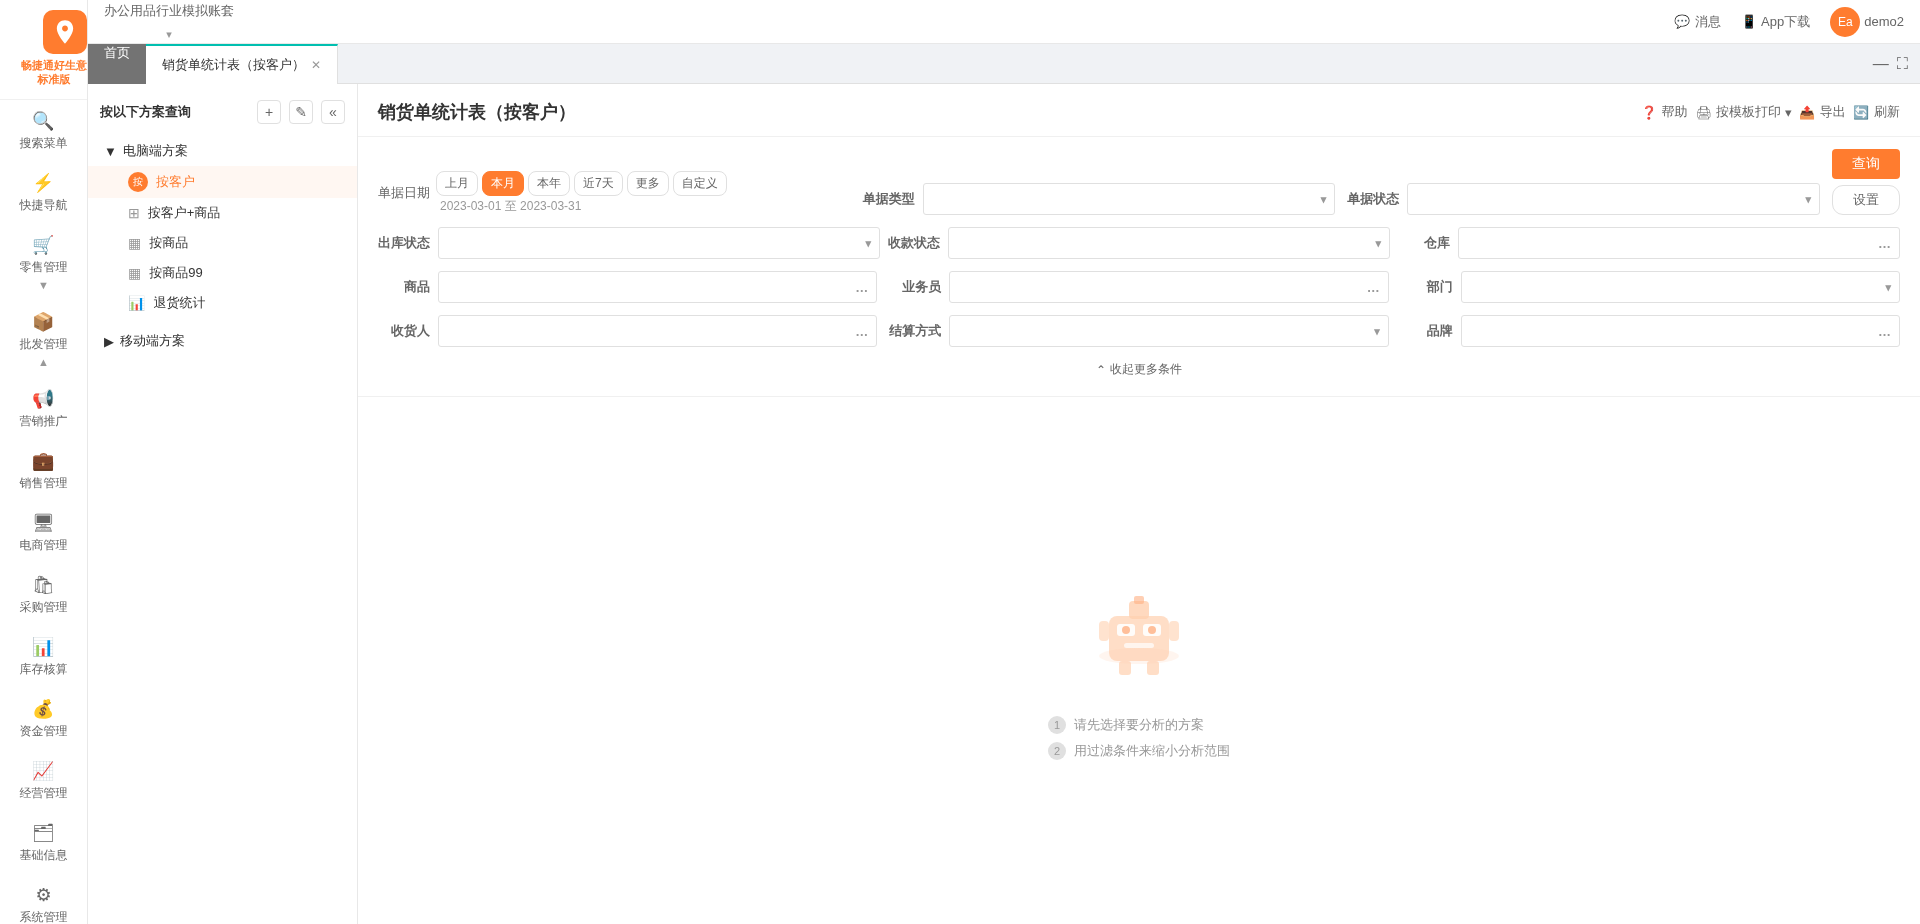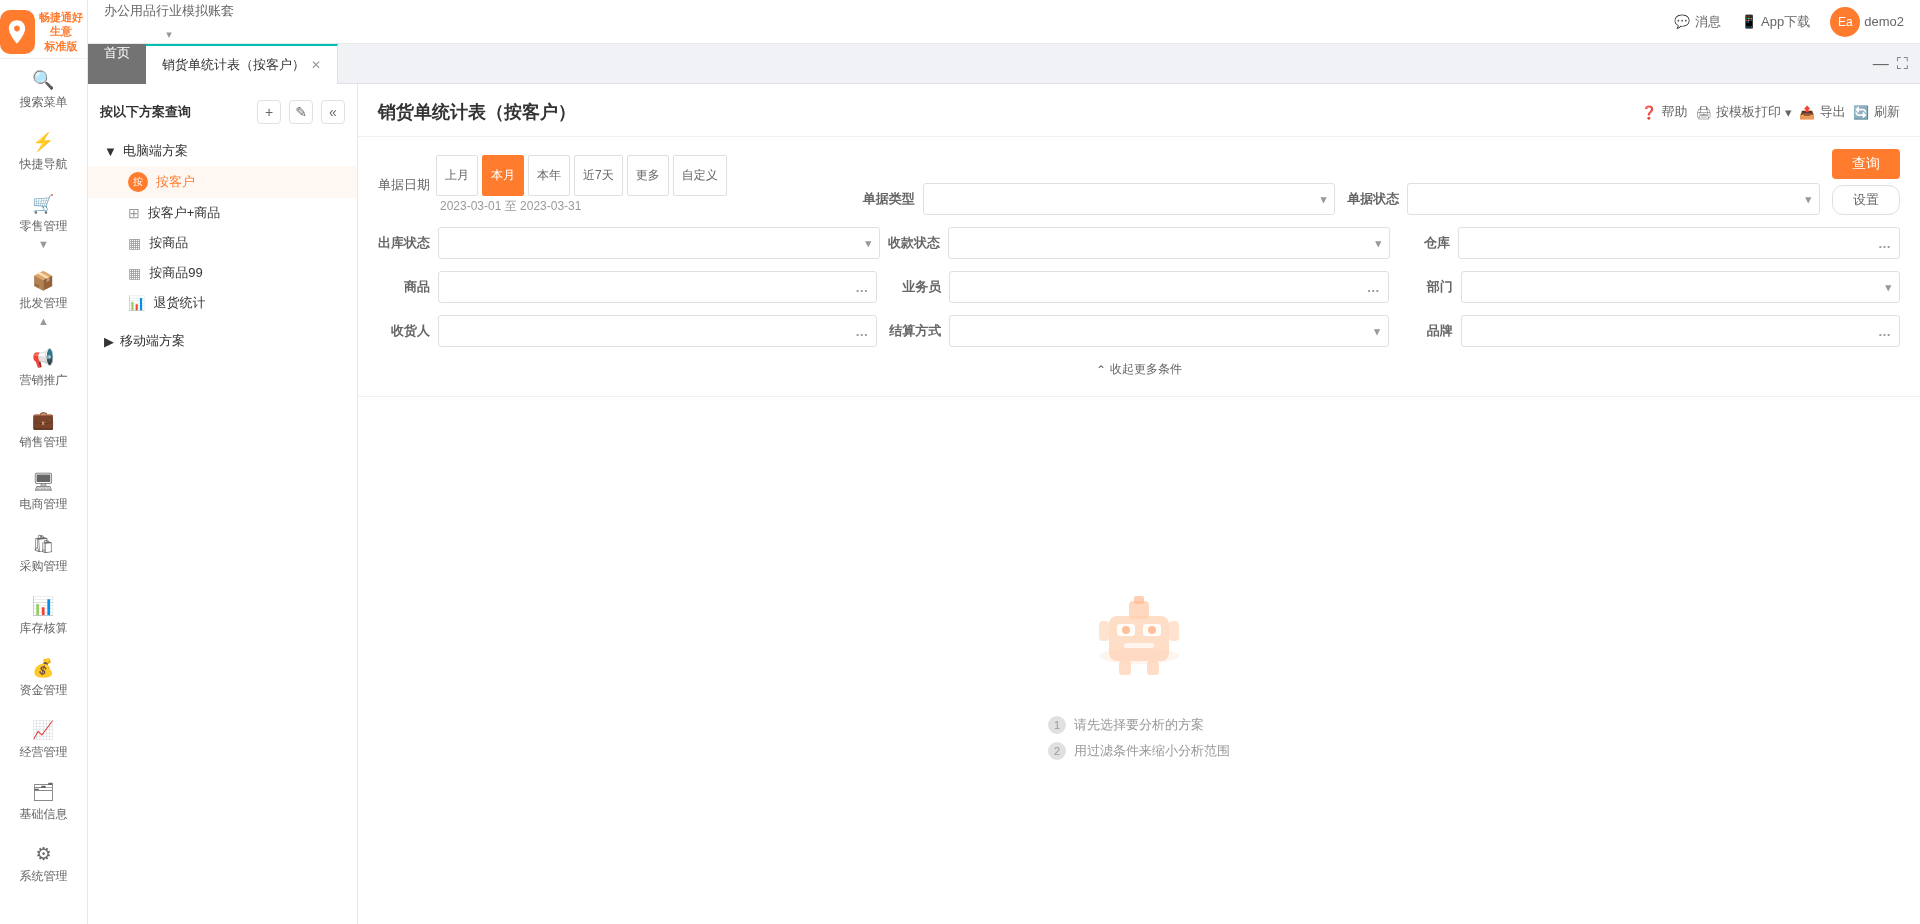--- a/index.html
+++ b/index.html
@@ -1,20 +1,20 @@
 <!DOCTYPE html>
 <html><head>
   <meta charset="utf-8">
   <style>
     * { box-sizing: border-box; margin: 0; padding: 0; }
     body { font-family: 'Microsoft YaHei', sans-serif; font-size: 13px; background: #f5f5f5; color: #333; display: flex; height: 924px; overflow: hidden; }
 
     
     .sidebar { width: 88px; background: #fff; display: flex; flex-direction: column; align-items: center; border-right: 1px solid #e8e8e8; flex-shrink: 0; }
-    .sidebar-logo { width: 100%; padding: 10px 0 0; display: flex; align-items: flex-start; border-bottom: 1px solid #f0f0f0; }
+    .sidebar-logo { width: 100%; padding: 10px 0 12px; display: flex; flex-direction: column; align-items: flex-end; border-bottom: 1px solid #f0f0f0; }
     .logo-icon { width: 44px; height: 44px; background: #ff7c2f; border-radius: 10px; display: flex; align-items: center; justify-content: center; margin-bottom: 4px; }
     .logo-icon svg { width: 28px; height: 28px; fill: white; }
     .logo-text { font-size: 11px; color: #ff7c2f; font-weight: bold; text-align: center; line-height: 1.3; }
     .sidebar-nav { width: 100%; flex: 1; overflow-y: auto; }
     .sidebar-item { width: 100%; padding: 10px 4px; display: flex; flex-direction: column; align-items: center; cursor: pointer; font-size: 12px; color: #666; gap: 3px; }
     .sidebar-item .icon { font-size: 18px; }
 
     
     .main-area { flex: 1; display: flex; flex-direction: column; overflow: hidden; }
 
@@ -54,21 +54,21 @@
     
     .page-title-bar { padding: 16px 20px 12px; display: flex; align-items: center; justify-content: space-between; border-bottom: 1px solid #f0f0f0; flex-shrink: 0; }
     .page-title { font-size: 18px; font-weight: bold; color: #333; }
     .title-actions { display: flex; gap: 8px; align-items: center; }
     .title-action-btn { display: flex; align-items: center; gap: 4px; color: #666; cursor: pointer; font-size: 13px; }
 
     
     .filter-area { padding: 12px 20px; flex-shrink: 0; border-bottom: 1px solid #f0f0f0; }
     .filter-label { font-size: 13px; color: #666; white-space: nowrap; min-width: 52px; text-align: right; }
     .filter-date-group { display: flex; align-items: center; gap: 4px; }
-    .date-btn { padding: 11px 8px; border: 1px solid #e0e0e0; border-radius: 2px; font-size: 12px; cursor: pointer; color: #666; background: #fff; }
+    .date-btn { padding: 3px 8px; border: 1px solid #e0e0e0; border-radius: 8px; font-size: 12px; cursor: pointer; color: #666; background: #fff; }
     .date-btn.active { background: #ff7c2f; color: white; border-color: #ff7c2f; }
     .date-range { font-size: 12px; color: #999; margin-left: 4px; }
     .filter-select { flex: 1; height: 32px; border: 1px solid #e0e0e0; border-radius: 3px; padding: 0 8px; display: flex; align-items: center; justify-content: space-between; cursor: pointer; background: #fff; font-size: 13px; color: #666; }
     .filter-dots { color: #999; cursor: pointer; }
     .filter-row-item { display: flex; align-items: center; gap: 8px; flex: 1; font-weight: bold; }
     .collapse-bar { text-align: center; padding: 6px; color: #666; cursor: pointer; font-size: 12px; display: flex; align-items: center; justify-content: center; gap: 4px; }
 
     
     .search-btn { background: #ff7c2f; color: white; border: none; border-radius: 4px; padding: 6px 20px; cursor: pointer; font-size: 14px; }
     .setting-btn { background: #fff; color: #666; border: 1px solid #e0e0e0; border-radius: 11px; padding: 5px 14px; cursor: pointer; font-size: 13px; }

